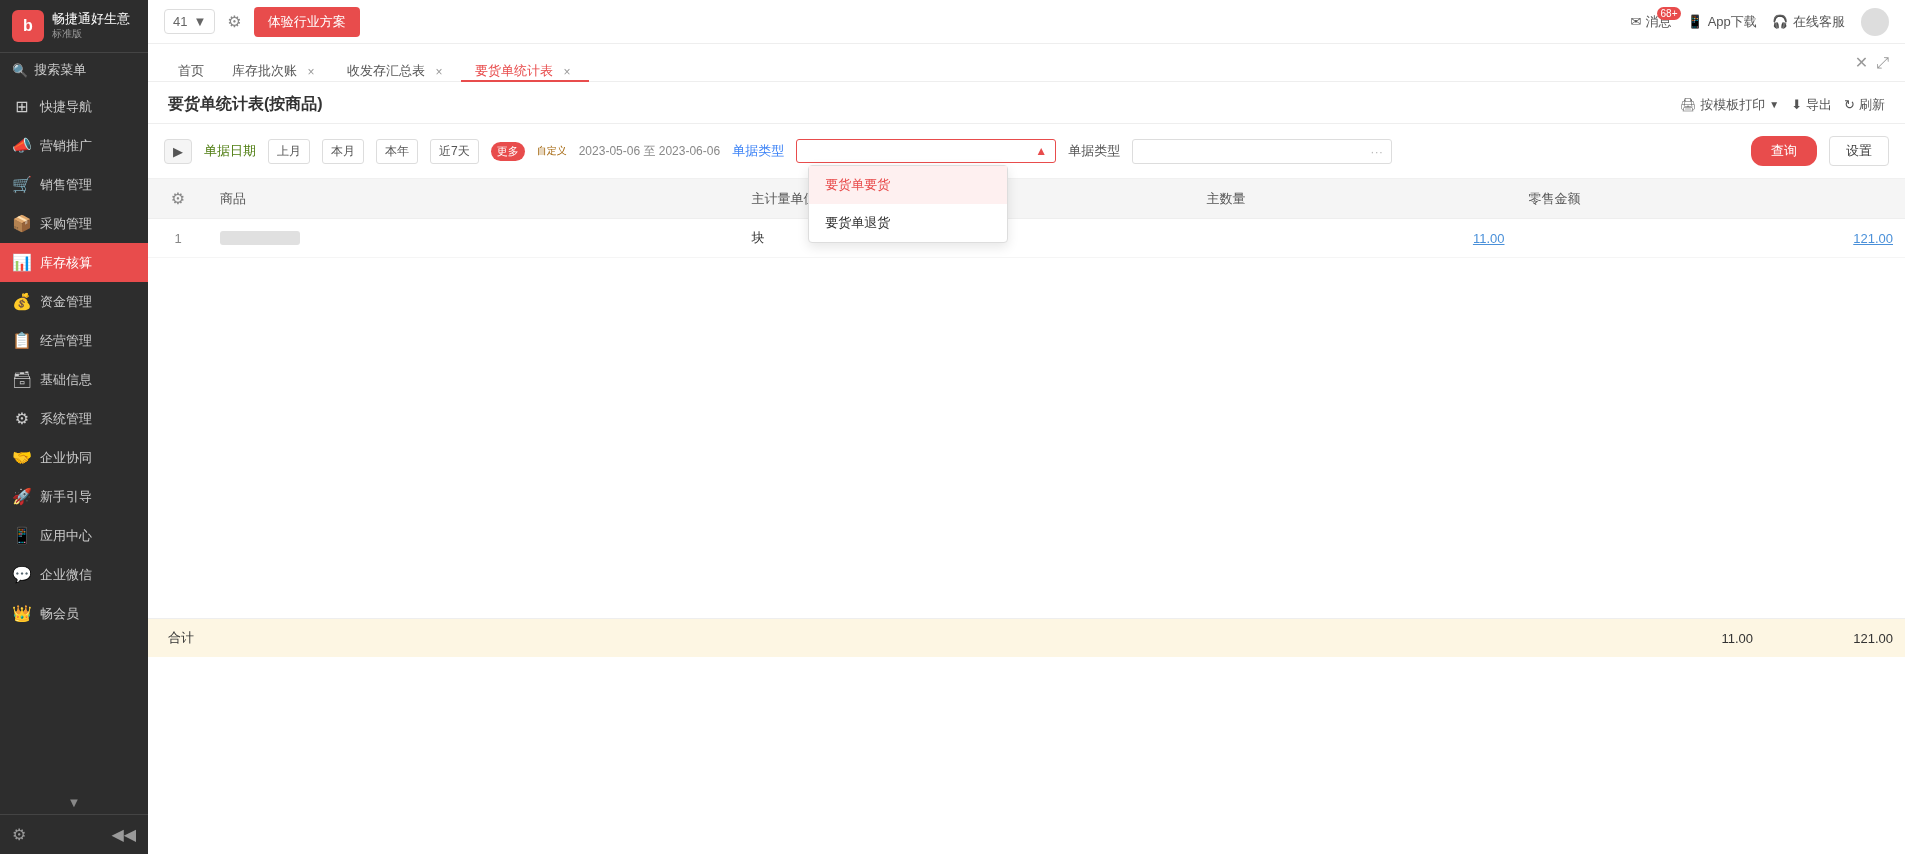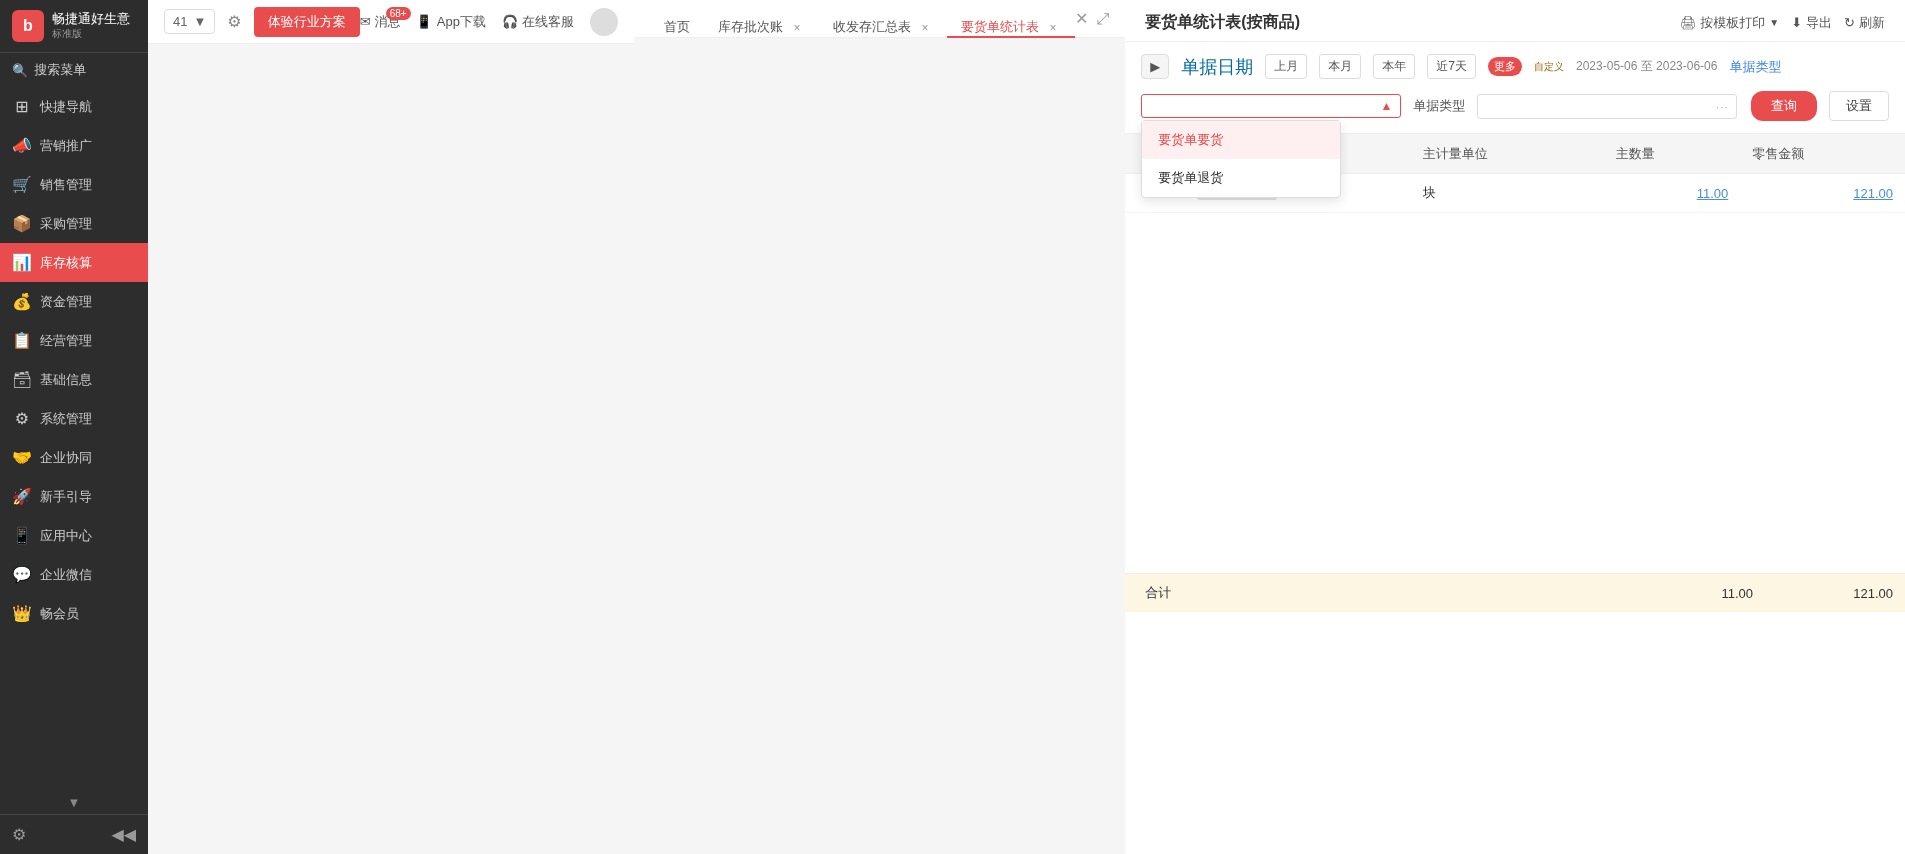--- a/index.html
+++ b/index.html
@@ -79,21 +79,21 @@
       justify-content: center;
       padding: 4px;
       cursor: pointer;
       color: #888;
     }
 
     
     .main {
       flex: 1;
       display: flex;
-      flex-direction: row;
+      flex-direction: column;
       overflow: hidden;
     }
 
     
     .top-header {
       background: #fff;
       height: 44px;
       display: flex;
       align-items: center;
       justify-content: space-between;
@@ -261,21 +261,21 @@
     }
     .filter-toggle-btn {
       background: #f5f5f5;
       border: 1px solid #ddd;
       padding: 4px 8px;
       border-radius: 4px;
       cursor: pointer;
       color: #555;
       font-size: 13px;
     }
-    .date-label { color: #0369a1; font-size: 18px; }
+    .date-label { color: #4d7c0f; font-size: 13px; }
     .date-btn {
       padding: 3px 8px;
       border: 1px solid #ddd;
       border-radius: 3px;
       cursor: pointer;
       font-size: 12px;
       color: #555;
       background: #fff;
     }
     .date-range-badge {
@@ -338,21 +338,21 @@
       padding: 5px 16px;
       border-radius: 4px;
       cursor: pointer;
       font-size: 13px;
     }
 
     
     .dropdown-menu {
       position: absolute;
       top: 100%;
-      left: 0;
+      left: 12px;
       background: #fff;
       border: 1px solid #ddd;
       border-radius: 4px;
       box-shadow: 0 4px 12px rgba(0,0,0,0.1);
       z-index: 1000;
       min-width: 200px;
       margin-top: 2px;
     }
     .dropdown-item {
       padding: 10px 16px;

